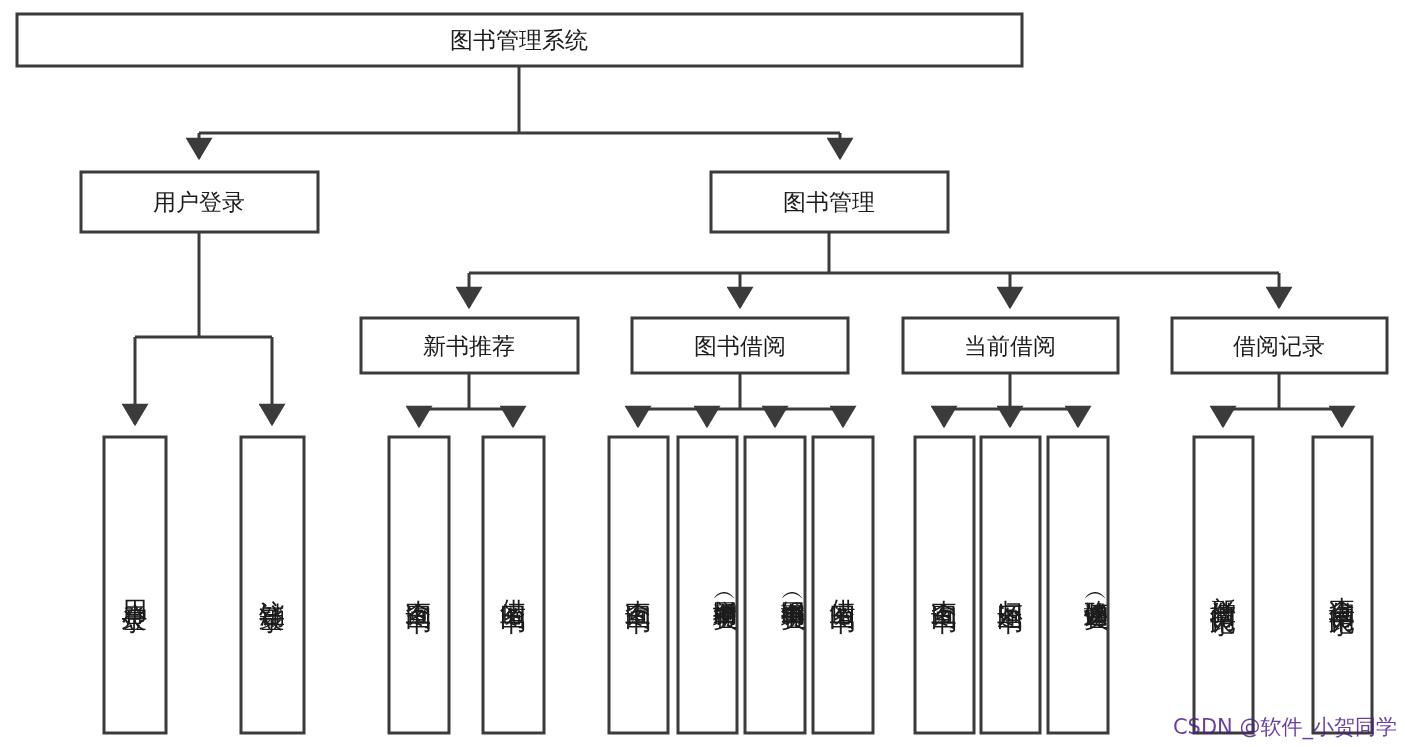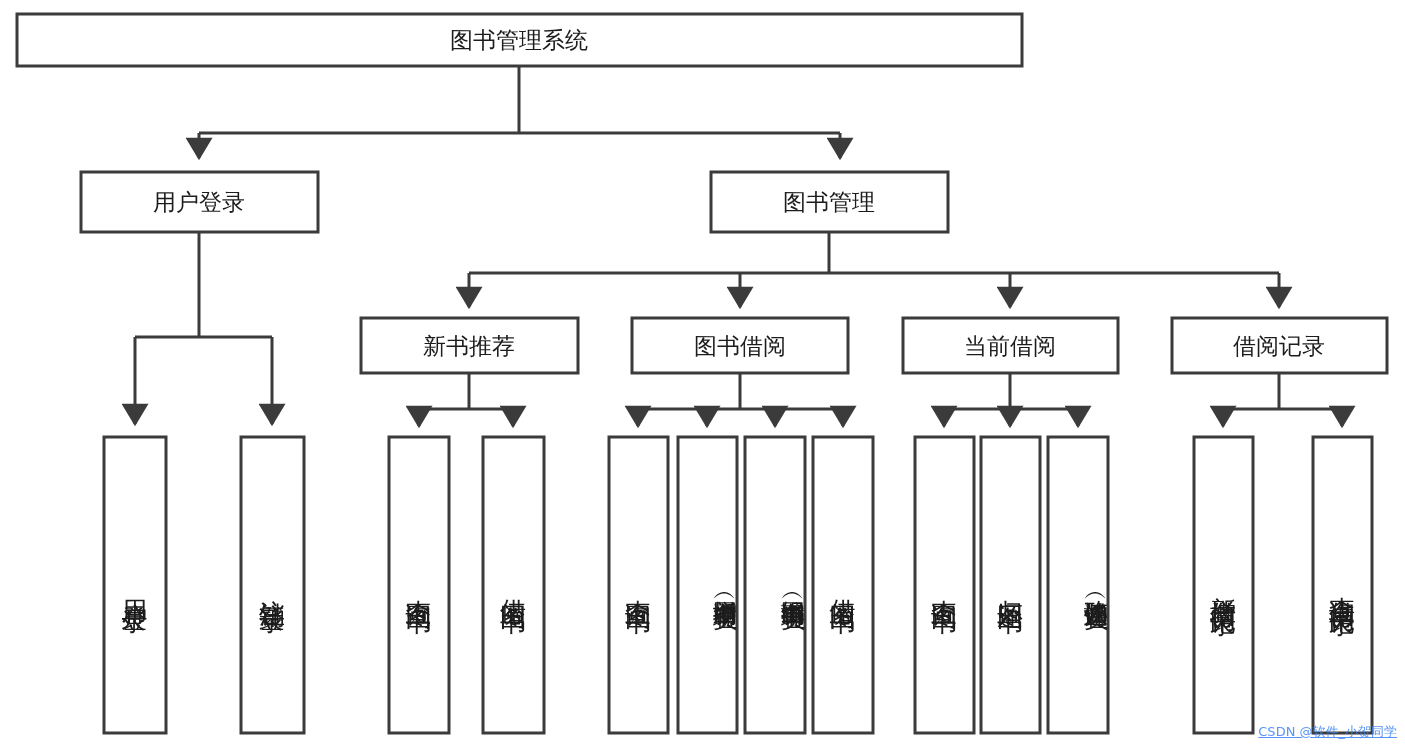--- a/index.html
+++ b/index.html
@@ -61,25 +61,24 @@
     align-items: center;
     justify-content: center;
     white-space: nowrap;
     pointer-events: none;
   }
   .watermark {
     position: absolute;
     right: 8px;
     bottom: 6px;
     font-family: "DejaVu Sans", "Liberation Sans", sans-serif;
-    font-size: 13px;
-    color: #3b82f6;
+    font-size: 21px;
+    color: #4c1d95;
     opacity: 0.85;
     white-space: nowrap;
-    text-decoration: underline;
   }
 </style>
 </head>
 <body>
 
 <div id="diagram-root">
 
   <svg class="canvas" viewBox="0 0 1405 747">
     <defs>
       <marker id="arrow" viewBox="0 0 10 12" refX="9" refY="6" markerWidth="8" markerHeight="9" orient="auto-start-reverse">

